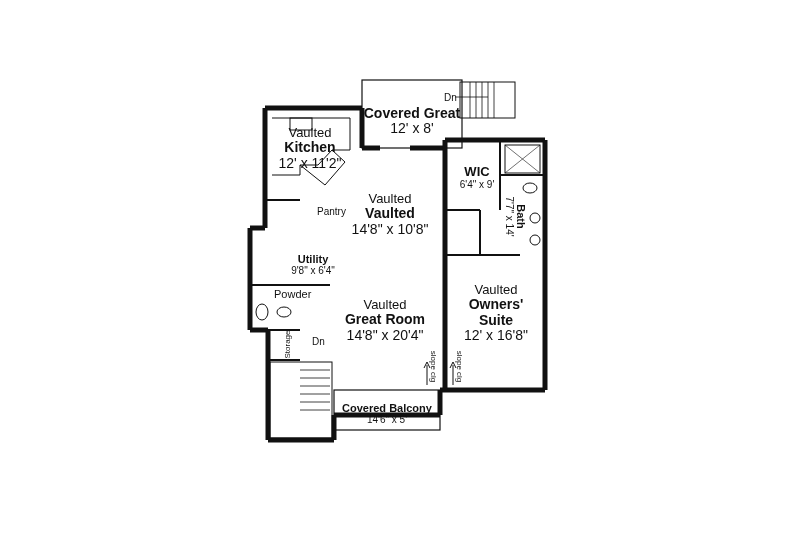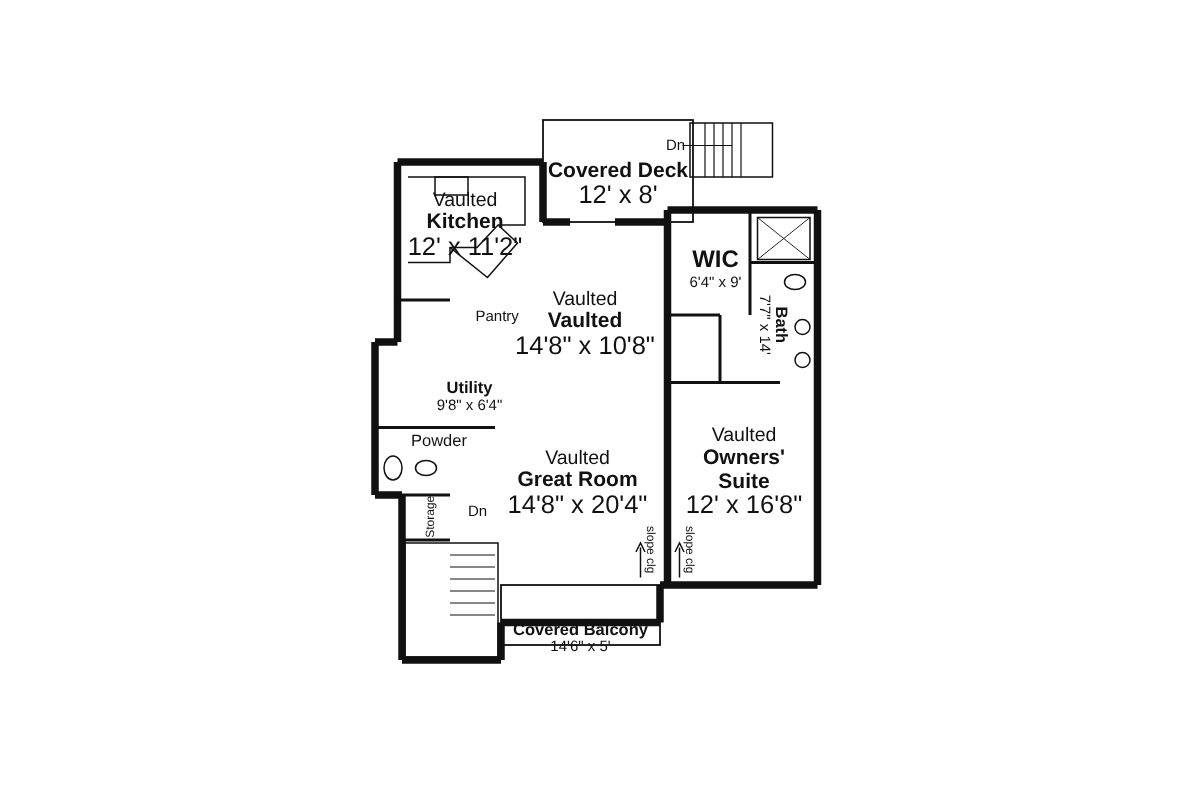--- a/index.html
+++ b/index.html
@@ -1,21 +1,21 @@
 <!DOCTYPE html>
 <html><head>
 <meta charset="utf-8">
 <style>
   html, body { margin:0; padding:0; background:#ffffff; }
   body { width:800px; height:533px; position:relative; overflow:hidden; font-family:"Liberation Sans", sans-serif; color:#111; }
   svg { position:absolute; left:0; top:0; }
   .lbl { position:absolute; text-align:center; line-height:1.1; color:#111; }
   .lbl .t { font-size:13px; display:block; }
   .lbl .b { font-size:14px; font-weight:bold; display:block; }
-  .lbl .d { font-size:17px; display:block; }
+  .lbl .d { font-size:14px; display:block; }
   .sm { font-size:10px; position:absolute; }
   .rot90 { transform:rotate(90deg); transform-origin:center; }
 </style>
 </head>
 <body>
 
 <svg width="800" height="533" viewBox="0 0 800 533">
   <g stroke="#111" fill="none">
 
     <rect x="362" y="80" width="100" height="68" stroke-width="1.2"></rect>
@@ -89,35 +89,35 @@
     <ellipse cx="284" cy="312" rx="7" ry="5" stroke-width="1"></ellipse>
 
     <line x1="427" y1="385" x2="427" y2="365" stroke-width="1"></line>
     <path d="M424 368 L427 362 L430 368" stroke-width="1"></path>
     <line x1="453" y1="385" x2="453" y2="365" stroke-width="1"></line>
     <path d="M450 368 L453 362 L456 368" stroke-width="1"></path>
   </g>
 </svg>
 
 <div class="lbl" style="left:362px;top:106px;width:100px;">
-  <span class="b">Covered Deck</span>
+  <span class="b">Covered Great</span>
   <span class="d">12' x 8'</span>
 </div>
 <div class="lbl" style="left:270px;top:126px;width:80px;">
   <span class="t">Vaulted</span>
   <span class="b">Kitchen</span>
   <span class="d">12' x 11'2"</span>
 </div>
 <div class="lbl" style="left:335px;top:192px;width:110px;">
   <span class="t">Vaulted</span>
   <span class="b">Vaulted</span>
   <span class="d">14'8" x 10'8"</span>
 </div>
 <div class="lbl" style="left:452px;top:165px;width:50px;">
-  <span class="b" style="font-size:16px">WIC</span>
+  <span class="b" style="font-size:13px">WIC</span>
   <span class="d" style="font-size:10px">6'4" x 9'</span>
 </div>
 <div class="lbl rot90" style="left:485px;top:205px;width:60px;">
   <span class="b" style="font-size:11px">Bath</span>
   <span class="d" style="font-size:10px">7'7" x 14'</span>
 </div>
 <div class="lbl" style="left:281px;top:253px;width:64px;">
   <span class="b" style="font-size:11px">Utility</span>
   <span class="d" style="font-size:10px">9'8" x 6'4"</span>
 </div>
@@ -125,21 +125,21 @@
   <span class="t">Vaulted</span>
   <span class="b">Great Room</span>
   <span class="d">14'8" x 20'4"</span>
 </div>
 <div class="lbl" style="left:450px;top:283px;width:92px;">
   <span class="t">Vaulted</span>
   <span class="b">Owners'</span>
   <span class="b">Suite</span>
   <span class="d">12' x 16'8"</span>
 </div>
-<div class="lbl" style="left:334px;top:402px;width:106px;margin-top:12px;">
+<div class="lbl" style="left:334px;top:402px;width:106px;">
   <span class="b" style="font-size:11px">Covered Balcony</span>
   <span class="d" style="font-size:10px">14'6" x 5'</span>
 </div>
 
 <span class="sm" style="left:286px;top:206px;padding-left:31px;">Pantry</span>
 <span class="sm" style="left:258px;top:288px;font-size:11px;margin-left:16px;">Powder</span>
 <span class="sm rot90" style="left:273px;top:340px;font-size:8px;transform:rotate(-90deg);">Storage</span>
 <span class="sm" style="left:444px;top:92px;">Dn</span>
 <span class="sm" style="left:312px;top:336px;">Dn</span>
 <span class="sm rot90" style="left:418px;top:362px;font-size:8px;">slope clg</span>

